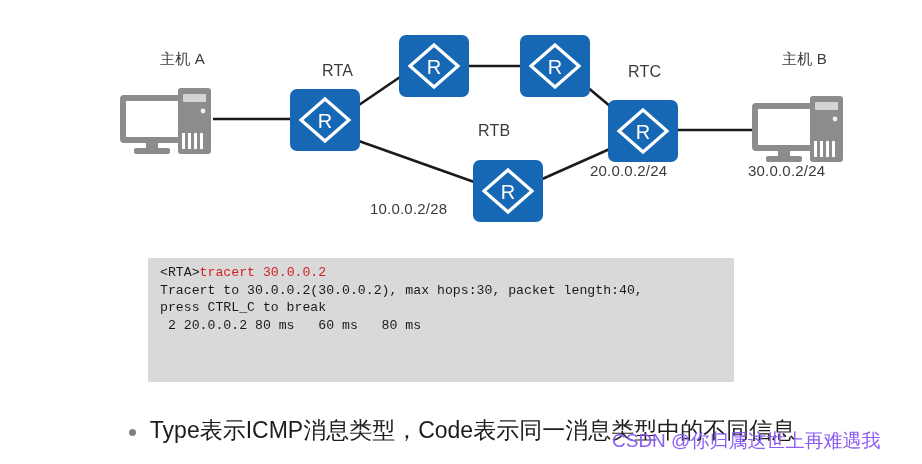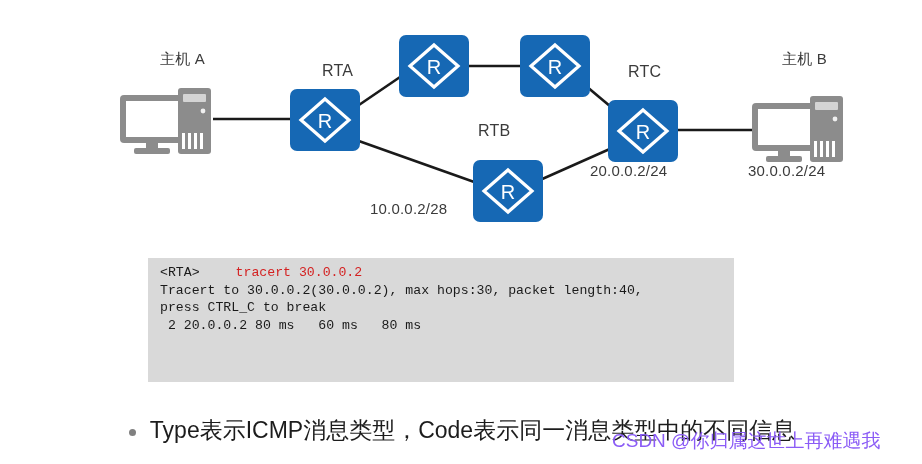--- a/index.html
+++ b/index.html
@@ -49,21 +49,21 @@
   }
   #console pre, #console .line {
     margin: 0;
     font-family: "Liberation Mono", "DejaVu Sans Mono", monospace;
     font-size: 13.2px;
     line-height: 17.6px;
     color: #1a1a1a;
     white-space: pre;
     letter-spacing: 0px;
   }
-  .cmd-red { color: #d42121; margin-left: 36px; }
+  .cmd-red { color: #d42121; }
 
   
   #bullet-row {
     position: absolute;
     left: 22px;
     top: 414px;
     width: 880px;
     display: flex;
     align-items: flex-start;
     justify-content: center;

